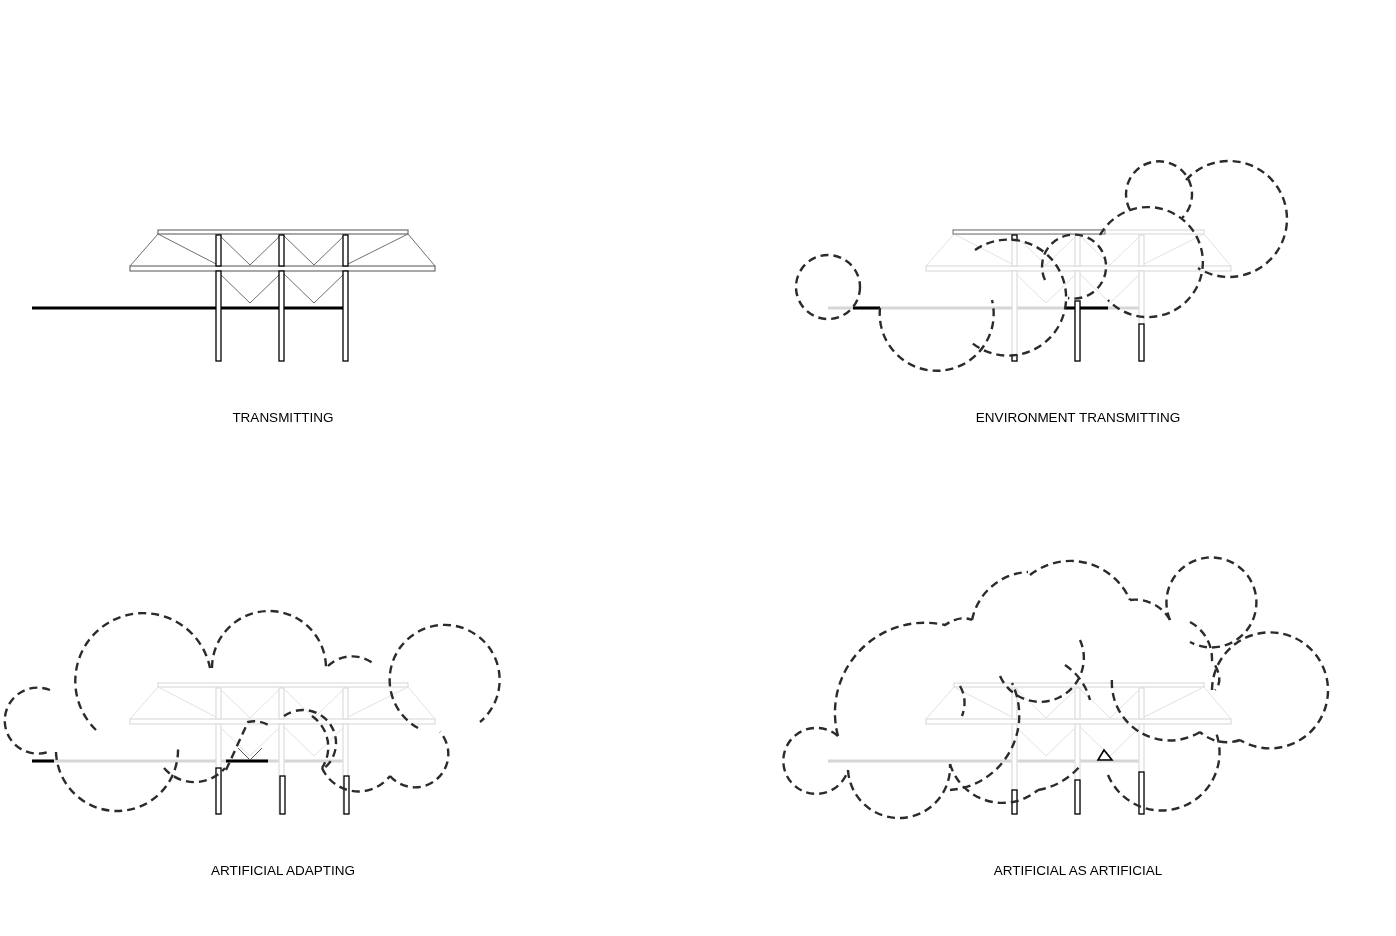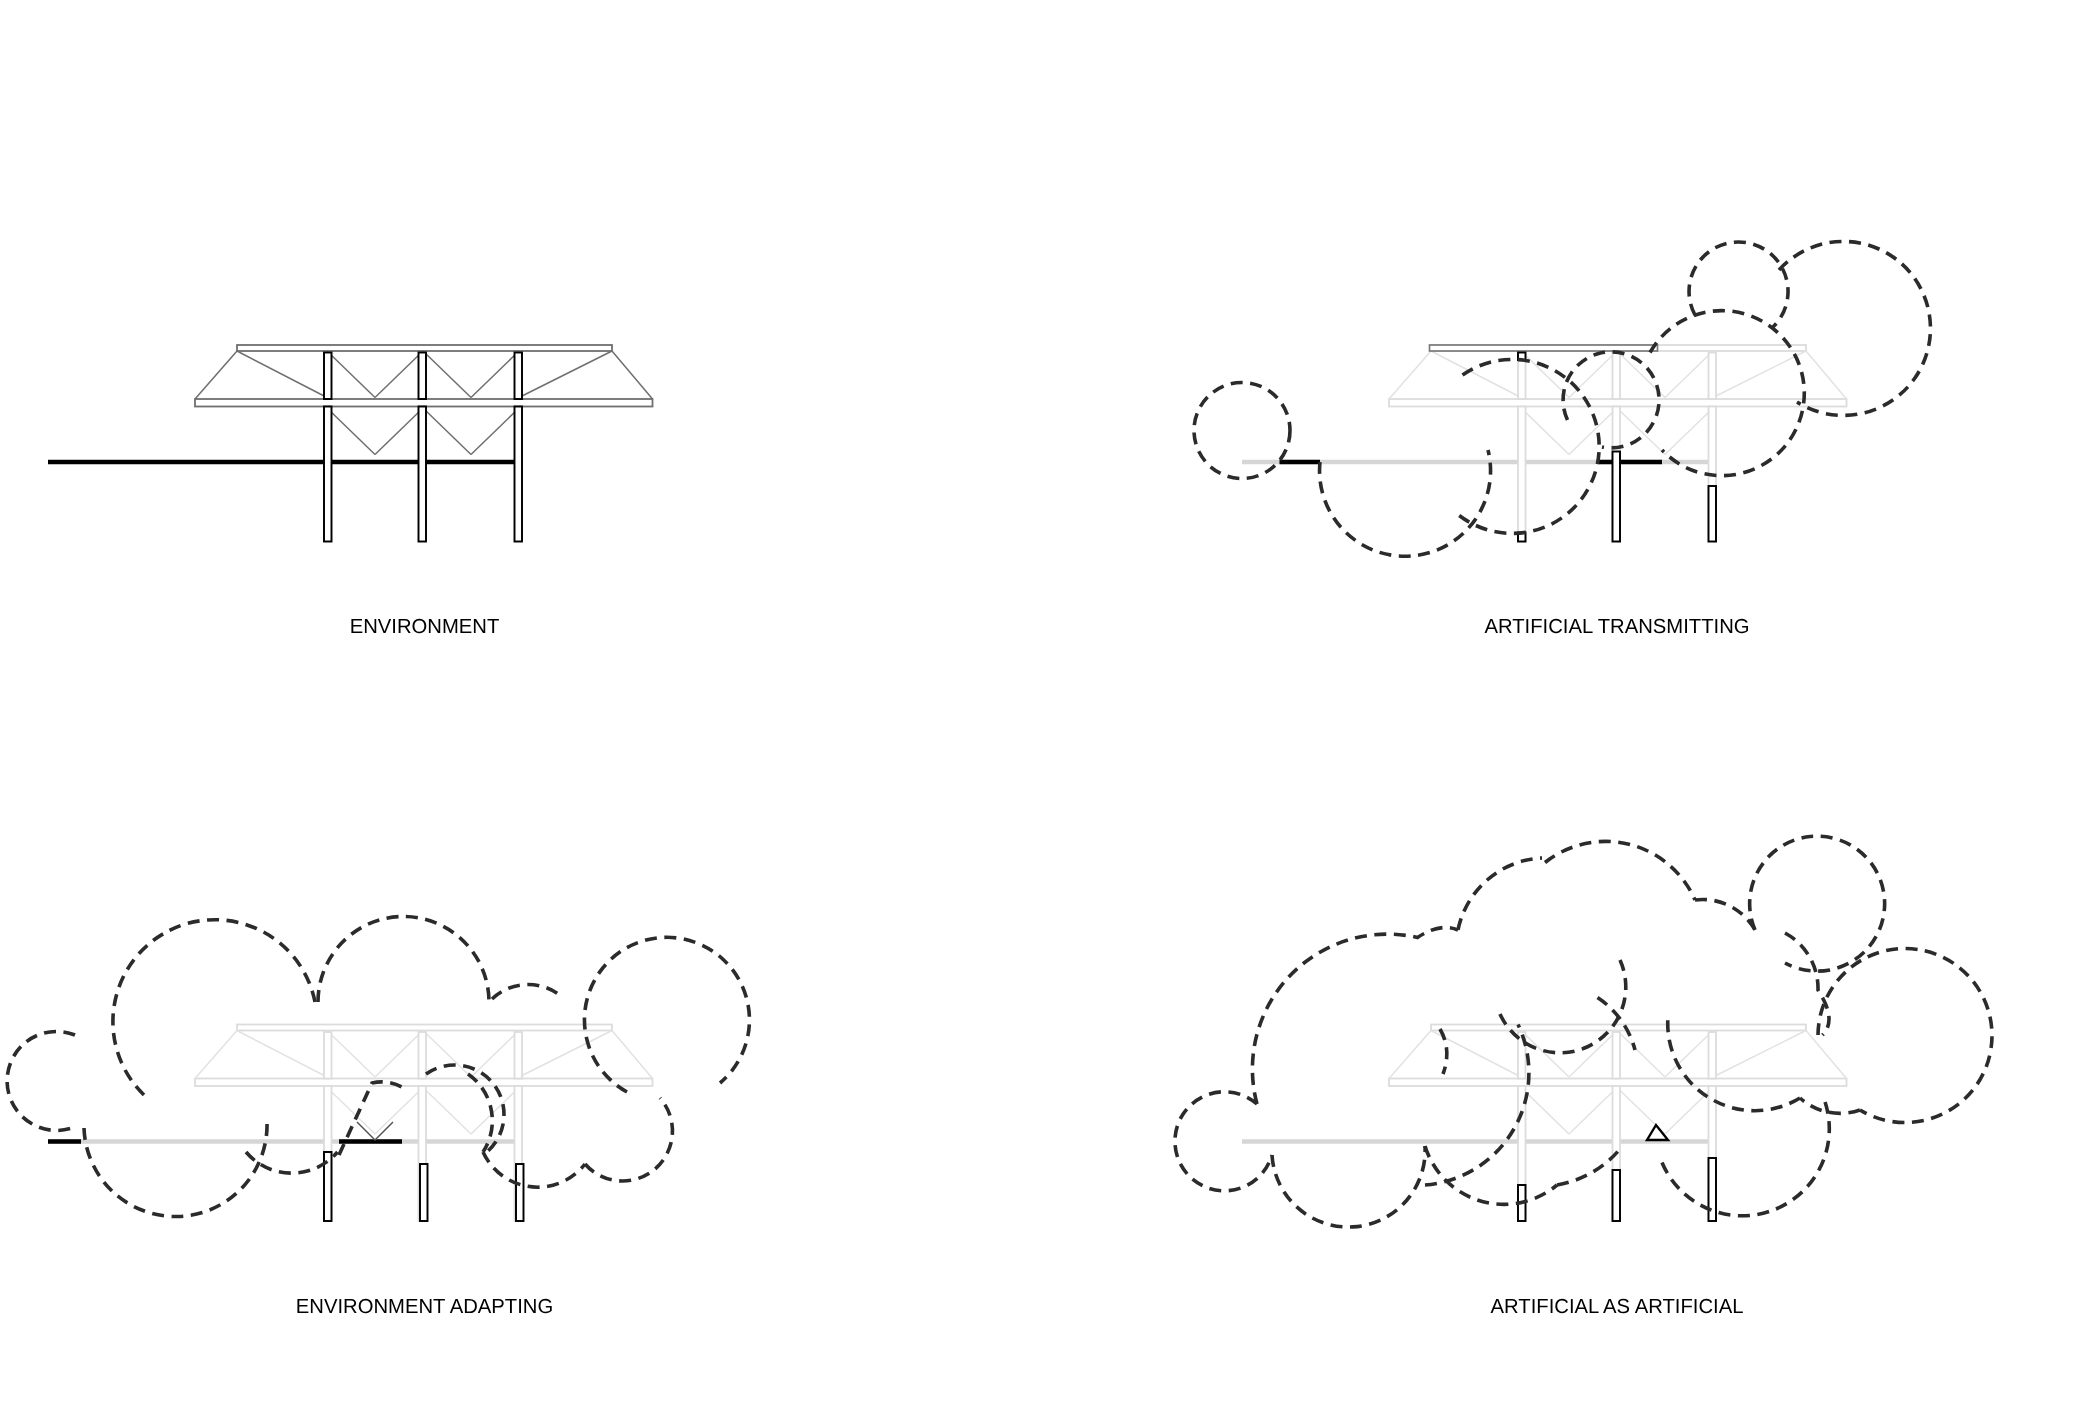--- a/index.html
+++ b/index.html
@@ -137,16 +137,16 @@
       <path class="dash" d="M950 790 A75 75 0 0 0 1012 683"></path>
       <path class="dash" d="M848 770 A50 50 0 0 0 950 764"></path>
       <path class="dash" d="M950 764 A55 55 0 0 0 1038 790"></path>
       <path class="dash" d="M1038 790 A70 70 0 0 0 1080 766"></path>
       <path class="dash" d="M1108 775 A55 55 0 0 0 1215 730"></path>
       <path class="dash" d="M960 686 Q968 700 962 716"></path>
     </g>
   </g>
 </svg>
 
-<div class="label" style="left:283px; top:410px;">ENVIRONMENT</div>
-<div class="label" style="left:1078px; top:410px;">ARTIFICIAL TRANSMITTING</div>
-<div class="label" style="left:283px; top:863px;">ENVIRONMENT ADAPTING</div>
+<div class="label" style="left:283px; top:410px;">TRANSMITTING</div>
+<div class="label" style="left:1078px; top:410px;">ENVIRONMENT TRANSMITTING</div>
+<div class="label" style="left:283px; top:863px;">ARTIFICIAL ADAPTING</div>
 <div class="label" style="left:1078px; top:863px;">ARTIFICIAL AS ARTIFICIAL</div>
 
 </body></html>

